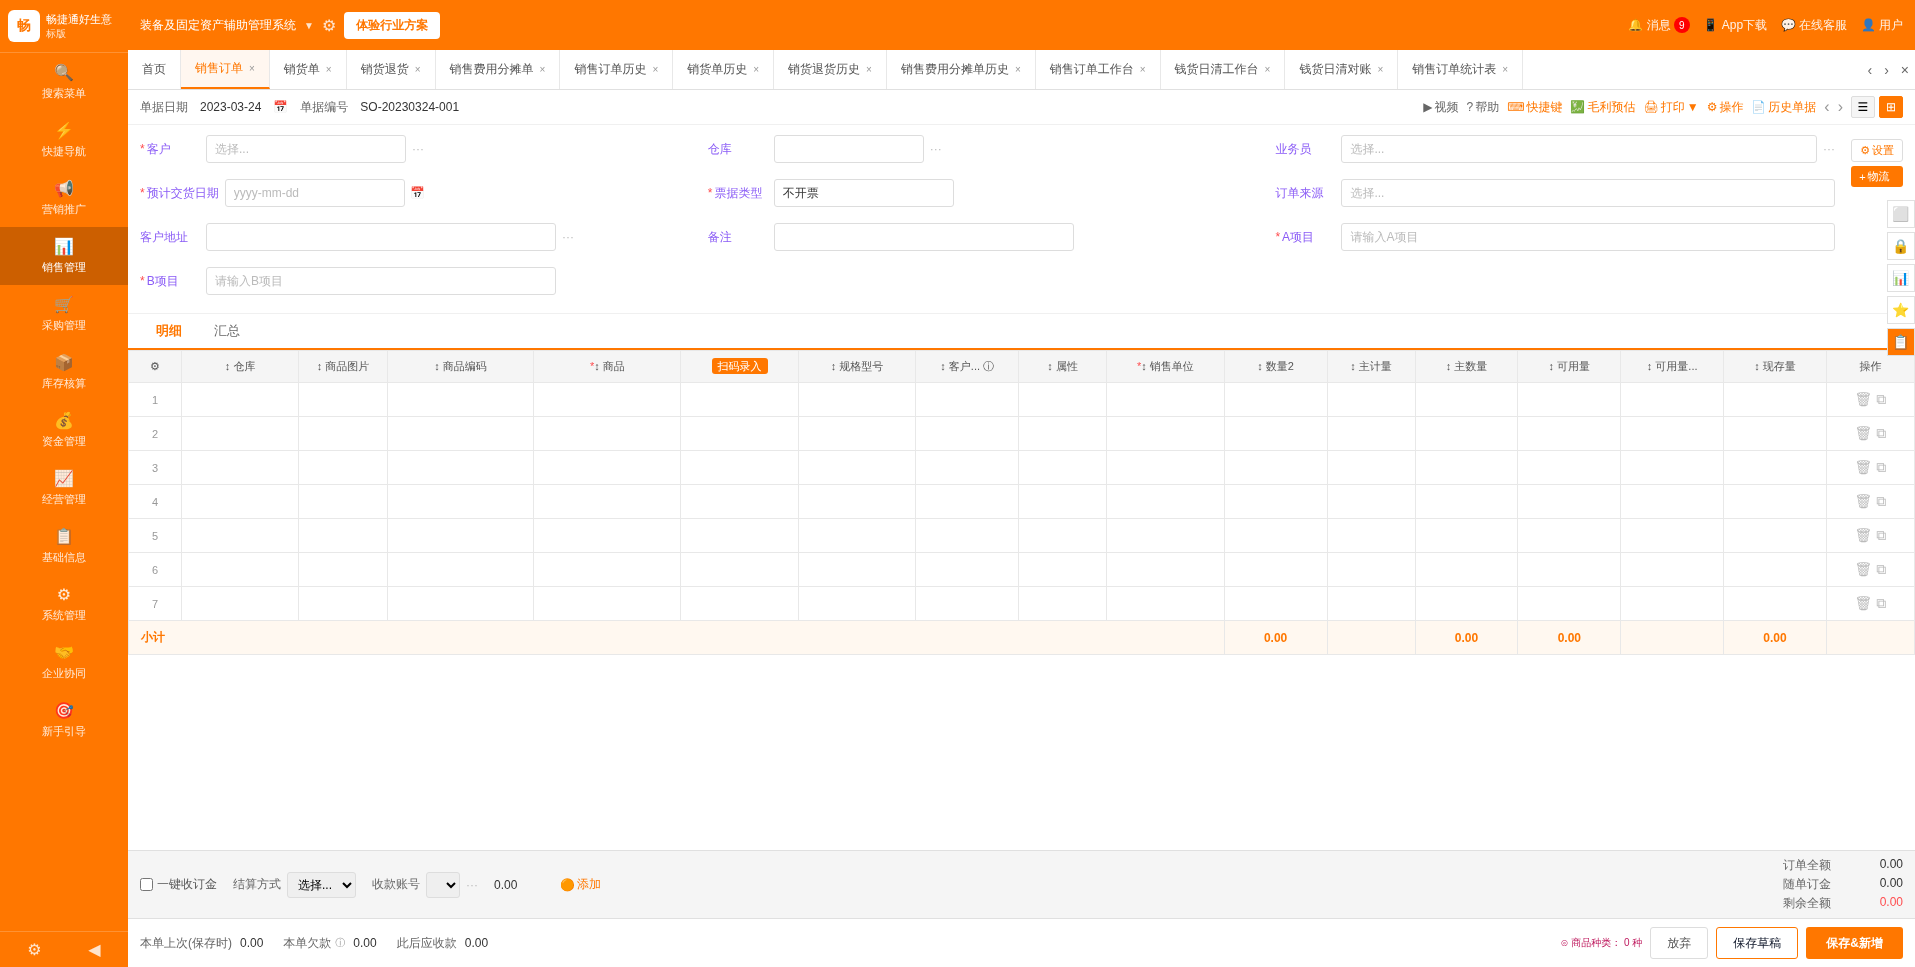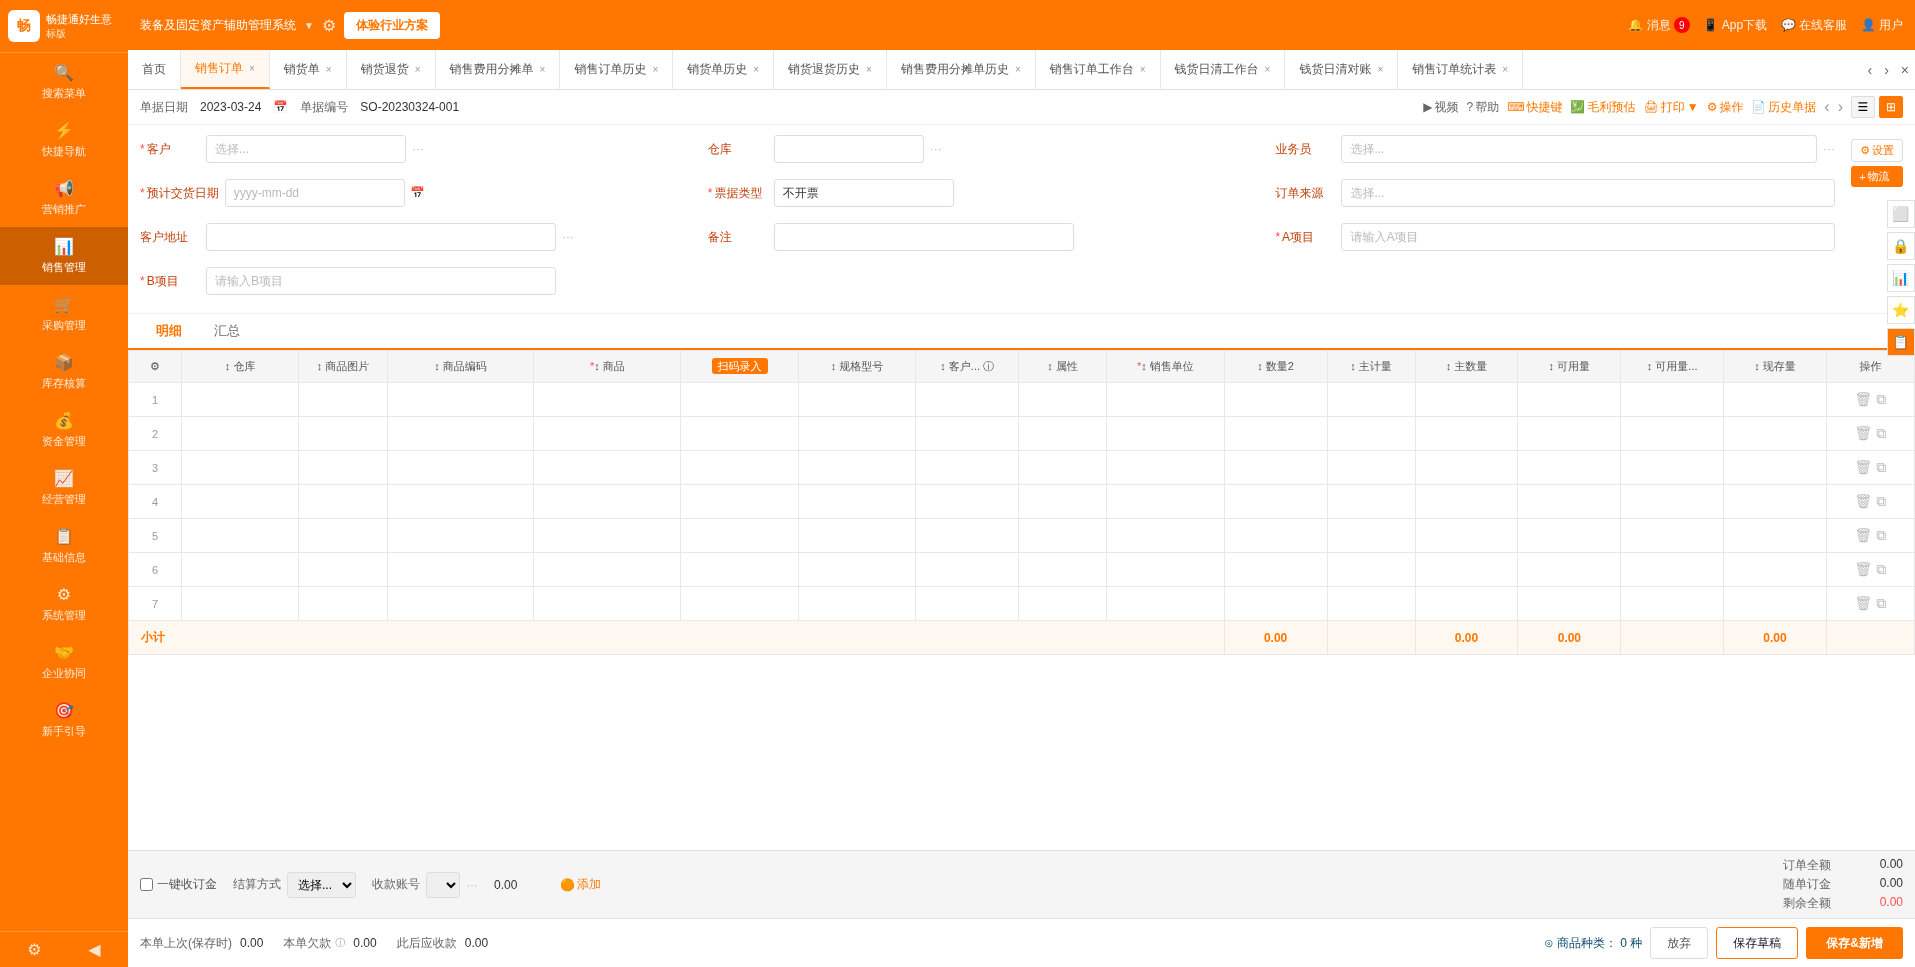--- a/index.html
+++ b/index.html
@@ -57,21 +57,21 @@
     .toolbar-action-orange { color: #ff7700; font-size: 12px; cursor: pointer; display: flex; align-items: center; gap: 2px; }
     .toolbar-icon-right { color: #999; font-size: 16px; cursor: pointer; }
     .view-toggle { display: flex; gap: 4px; }
     .view-btn { width: 24px; height: 22px; border: 1px solid #ddd; background: #f5f5f5; cursor: pointer; display: flex; align-items: center; justify-content: center; border-radius: 2px; font-size: 12px; }
     .view-btn.active { background: #ff7700; color: #fff; border-color: #ff7700; }
 
     
     .form-fields { padding: 10px 12px; background: #fff; border-bottom: 1px solid #f0f0f0; flex-shrink: 0; }
     .form-row { display: flex; align-items: center; gap: 8px; margin-bottom: 8px; }
     .field-group { display: flex; align-items: center; gap: 6px; flex: 1; }
-    .field-label { color: #c2410c; font-size: 12px; white-space: nowrap; min-width: 60px; }
+    .field-label { color: #8b5cf6; font-size: 12px; white-space: nowrap; min-width: 60px; }
     .field-label.required::before { content: '*'; color: #ff4d4f; margin-right: 2px; }
     .field-input { flex: 1; height: 28px; border: 1px solid #ddd; border-radius: 3px; padding: 0 8px; font-size: 12px; color: #333; background: #fff; }
     .field-input::placeholder { color: #bbb; }
     .field-select-wrapper { flex: 1; position: relative; border-radius: 14px; }
     .field-select { width: 100%; height: 28px; border: 1px solid #ddd; border-radius: 3px; padding: 0 8px; font-size: 12px; color: #333; background: #fff; appearance: none; cursor: pointer; }
     .more-btn { color: #bbb; cursor: pointer; font-size: 12px; }
     .calendar-icon { color: #bbb; cursor: pointer; }
     .right-btn { background: #fff; border: 1px solid #ddd; border-radius: 3px; padding: 3px 8px; font-size: 11px; cursor: pointer; color: #ff7700; display: flex; align-items: center; gap: 2px; }
     .right-btn-orange { background: #ff7700; border: none; border-radius: 3px; padding: 3px 8px; font-size: 11px; cursor: pointer; color: #fff; display: flex; align-items: center; gap: 2px; }
 
@@ -126,21 +126,21 @@
     .summary-line { display: flex; gap: 12px; font-size: 12px; }
     .summary-line-label { color: #666; }
     .summary-line-value { color: #333; min-width: 60px; text-align: right; }
     .summary-line-value.remainder { color: #ff4d4f; }
 
     
     .footer-actions { background: #fff; border-top: 1px solid #e0e0e0; padding: 8px 12px; display: flex; align-items: center; justify-content: space-between; flex-shrink: 0; }
     .footer-left { display: flex; gap: 20px; font-size: 12px; color: #666; }
     .footer-left span { display: flex; align-items: center; gap: 4px; }
     .footer-right { display: flex; gap: 8px; align-items: center; }
-    .product-count { color: #0c4a6e; font-size: 12px; }
+    .product-count { color: #be185d; font-size: 10px; }
     .discard-btn { height: 32px; padding: 0 16px; border: 1px solid #ddd; background: #fff; border-radius: 3px; cursor: pointer; font-size: 12px; color: #555; }
     .save-draft-btn { height: 32px; padding: 0 16px; border: 1px solid #ff7700; background: #fff; border-radius: 3px; cursor: pointer; font-size: 12px; color: #0f172a; }
     .save-new-btn { height: 32px; padding: 0 20px; border: none; background: #ff7700; border-radius: 3px; cursor: pointer; font-size: 12px; color: #fff; font-weight: bold; }
 
     
     .tab-scroll { flex: 1; overflow: hidden; display: flex; }
 
     
     .right-edge { position: fixed; right: 0; top: 200px; display: flex; flex-direction: column; gap: 4px; z-index: 100; }
     .edge-btn { width: 28px; height: 28px; background: #fff; border: 1px solid #e0e0e0; display: flex; align-items: center; justify-content: center; cursor: pointer; font-size: 14px; color: #666; }

